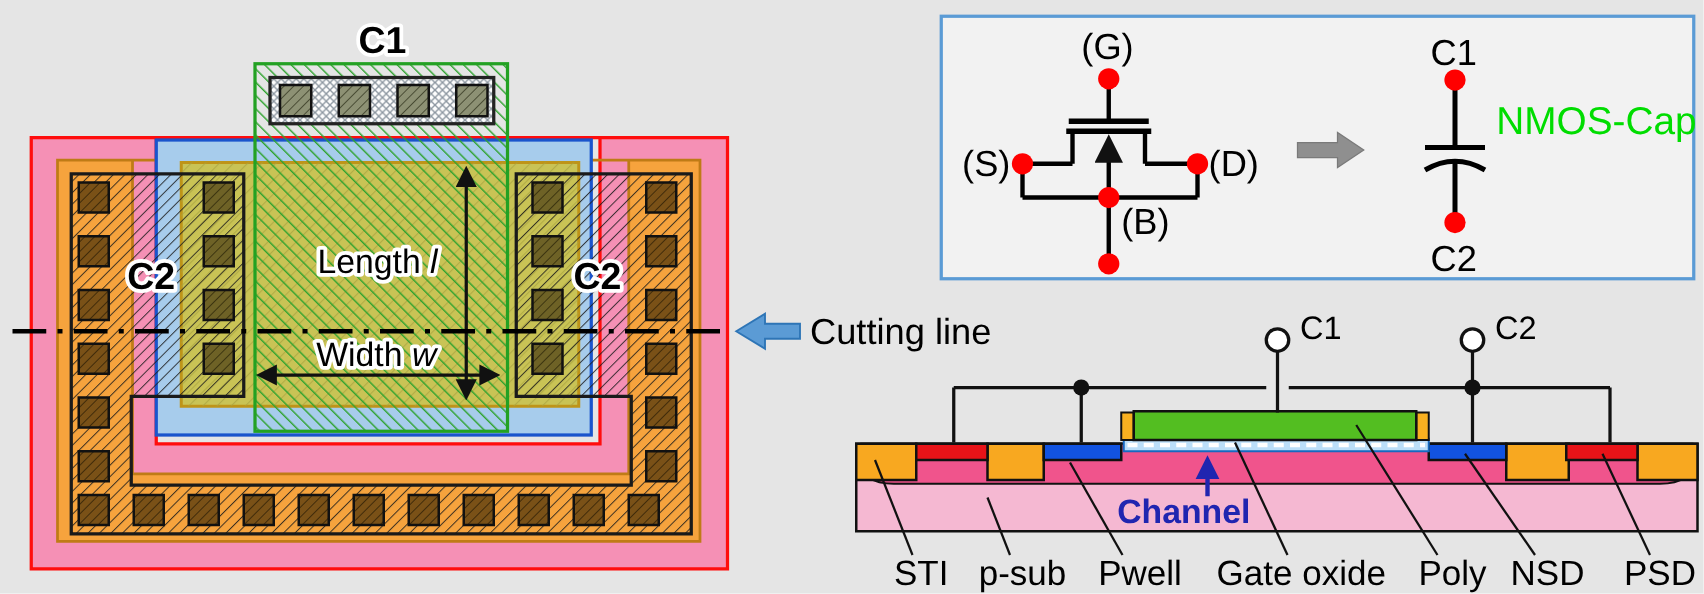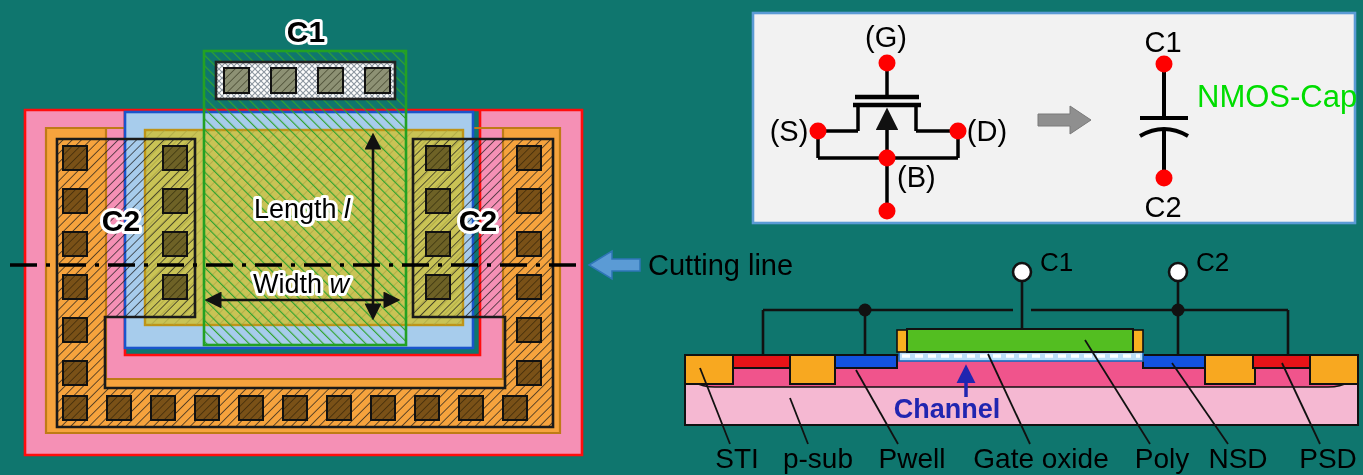--- a/index.html
+++ b/index.html
@@ -1,16 +1,16 @@
 <!DOCTYPE html>
 <html><head>
 <meta charset="utf-8">
 <style>
   html,body{margin:0;padding:0;background:#ffffff;}
-  .canvas{position:relative;width:1363px;height:475px;background:#0f766e;overflow:hidden;}
+  .canvas{position:relative;width:1363px;height:475px;background:#e5e5e5;overflow:hidden;}
   svg{display:block;}
   text{font-family:"Liberation Sans", sans-serif;fill:#000;}
   .halo{stroke:#ffffff;stroke-width:6px;paint-order:stroke;stroke-linejoin:round;}
   .lbl-big{font-size:30px;font-weight:bold;}
   .lbl-dim{font-size:27px;}
   .lbl-cut{font-size:29px;}
   .lbl-sch{font-size:29px;}
   .lbl-capttl{font-size:31px;fill:#00DD00;}
   .lbl-cs{font-size:28px;}
   .lbl-term{font-size:26px;}

